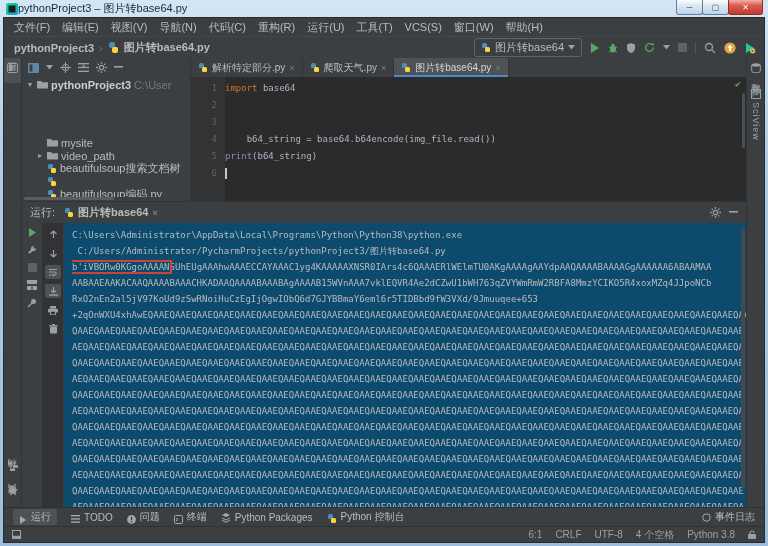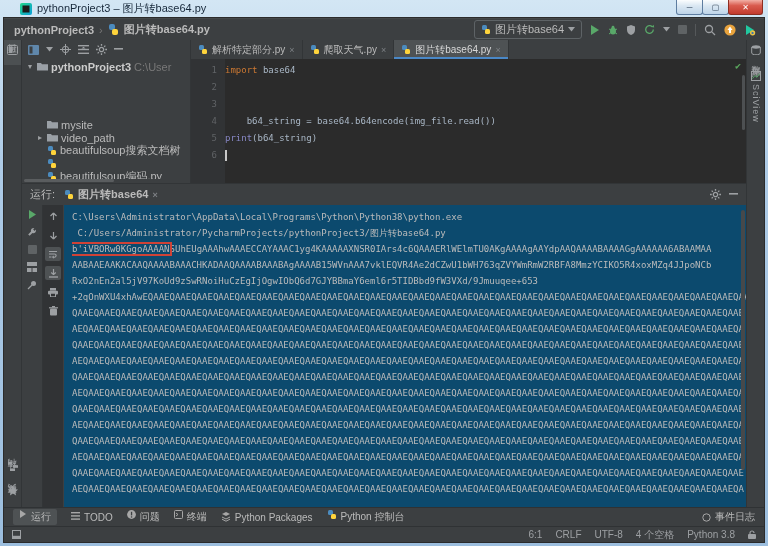--- a/index.html
+++ b/index.html
@@ -1,20 +1,20 @@
 <!DOCTYPE html>
 <html><head>
 <meta charset="utf-8">
 <style>
   html,body{margin:0;padding:0}
   body{width:768px;height:546px;position:relative;overflow:hidden;
        font-family:"Liberation Sans",sans-serif;background:#9fc0dd;}
   .frame{position:absolute;inset:0;background:linear-gradient(180deg,#d3e6f4,#aecbe6 30%,#9cbede);}
   .titlebar{position:absolute;left:0;right:0;top:0;height:17px;display:flex;align-items:center;
-            gap:5px;padding-left:20px;font-size:11px;color:#18293b;}
+            padding-left:6px;font-size:11px;color:#18293b;}
   .winbtns{position:absolute;top:0;right:5px;display:flex;z-index:5}
   .wb{width:25px;height:14px;margin-left:-1px;border:1px solid #5e7da0;border-top:none;
       border-radius:0 0 3px 3px;display:flex;align-items:center;justify-content:center;
       font-size:8px;color:#34465a;background:linear-gradient(#fbfdfe,#dbe8f3 40%,#bed4e8);}
   .wb.close{width:33px;color:#fff;border-color:#8e2e22;
       background:linear-gradient(#f2b0a6,#d95b4e 40%,#c23b2e);}
   .app{position:absolute;left:3px;right:3px;top:17px;bottom:3px;background:#3c3f41;
        border:1px solid #2b2b2b;display:flex;flex-direction:column;overflow:hidden}
   .menubar{height:18px;display:flex;align-items:center;font-size:11px;color:#bbb;padding-left:4px;flex:none}
   .mi{padding:0 6px;cursor:default}
@@ -76,21 +76,21 @@
         padding-top:4px;gap:5px;border-right:1px solid #3c3f41;flex:none}
   .tbtn{width:16px;height:14px;display:flex;align-items:center;justify-content:center;border-radius:2px}
   .tbtn.sel{background:#4e5254}
   .console{flex:1;background:#0c4a6e;overflow:hidden;padding:4px 0 0 8px;position:relative;
            font-family:"DejaVu Sans Mono",monospace;font-size:9px;color:#bbbbbb}
   .cline{height:16px;line-height:16px;white-space:pre;overflow:hidden}
   .boxed{outline:2px solid #cf4236}
   .cscroll{position:absolute;right:1px;top:5px;width:4px;height:260px;background:#46494b;border-radius:2px}
   .bottombar{height:18px;background:#3c3f41;border-top:1px solid #2f3234;display:flex;
              align-items:center;font-size:10px;color:#bbb;padding:0 9px;gap:14px;flex:none}
-  .bitem{display:flex;align-items:flex-start;gap:4px}
+  .bitem{display:flex;align-items:flex-end;gap:4px}
   .bitem.active{background:#4e5254;padding:1px 6px;border-radius:2px}
   .bb-right{margin-left:auto;display:flex;align-items:center;gap:4px}
   .statusbar{height:15px;background:#3c3f41;border-top:1px solid #2f3234;display:flex;
              align-items:center;font-size:10px;color:#9da0a3;padding:0 8px;flex:none}
   .sb-right{margin-left:auto;display:flex;align-items:center;gap:13px}
 </style>
 </head>
 <body>
 
 <div class="frame">
@@ -109,20 +109,33 @@
       </span>
     <span>pythonProject3 – 图片转base64.py</span>
   </div>
   <div class="winbtns">
     <div class="wb">─</div>
     <div class="wb">▢</div>
     <div class="wb close">✕</div>
   </div>
 
   <div class="app">
+    <div class="menubar">
+        <span class="mi">文件(F)</span>
+        <span class="mi">编辑(E)</span>
+        <span class="mi">视图(V)</span>
+        <span class="mi">导航(N)</span>
+        <span class="mi">代码(C)</span>
+        <span class="mi">重构(R)</span>
+        <span class="mi">运行(U)</span>
+        <span class="mi">工具(T)</span>
+        <span class="mi">VCS(S)</span>
+        <span class="mi">窗口(W)</span>
+        <span class="mi">帮助(H)</span>
+      </div>
 
     <div class="toolbar">
       <div class="crumbs">
         <span>pythonProject3</span>
         <span class="crumb-sep">›</span>
         <span class="ic">
             <svg width="11" height="11">
               <rect x="1" y="0" width="6" height="6" rx="2" fill="#4b8bbe"></rect>
               <rect x="4" y="5" width="6" height="6" rx="2" fill="#ffd43b"></rect>
             </svg>

